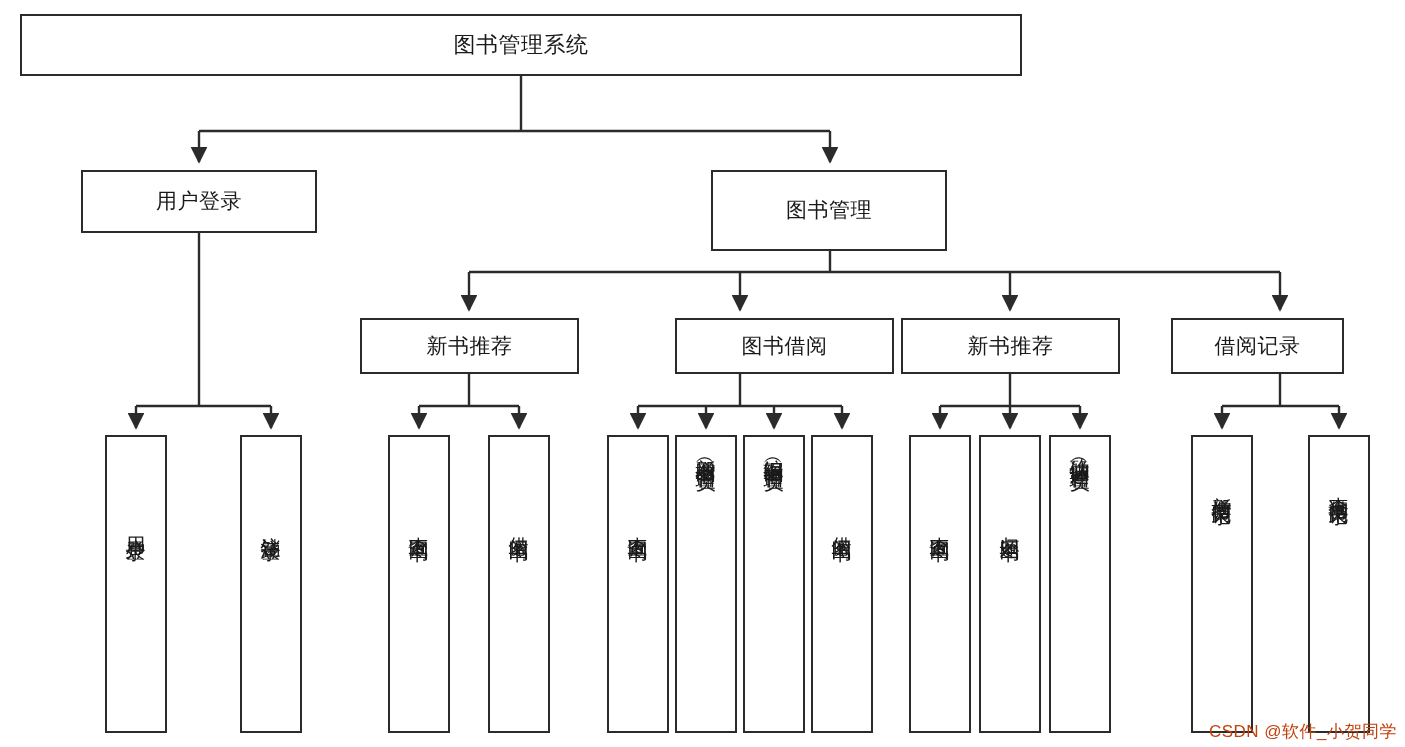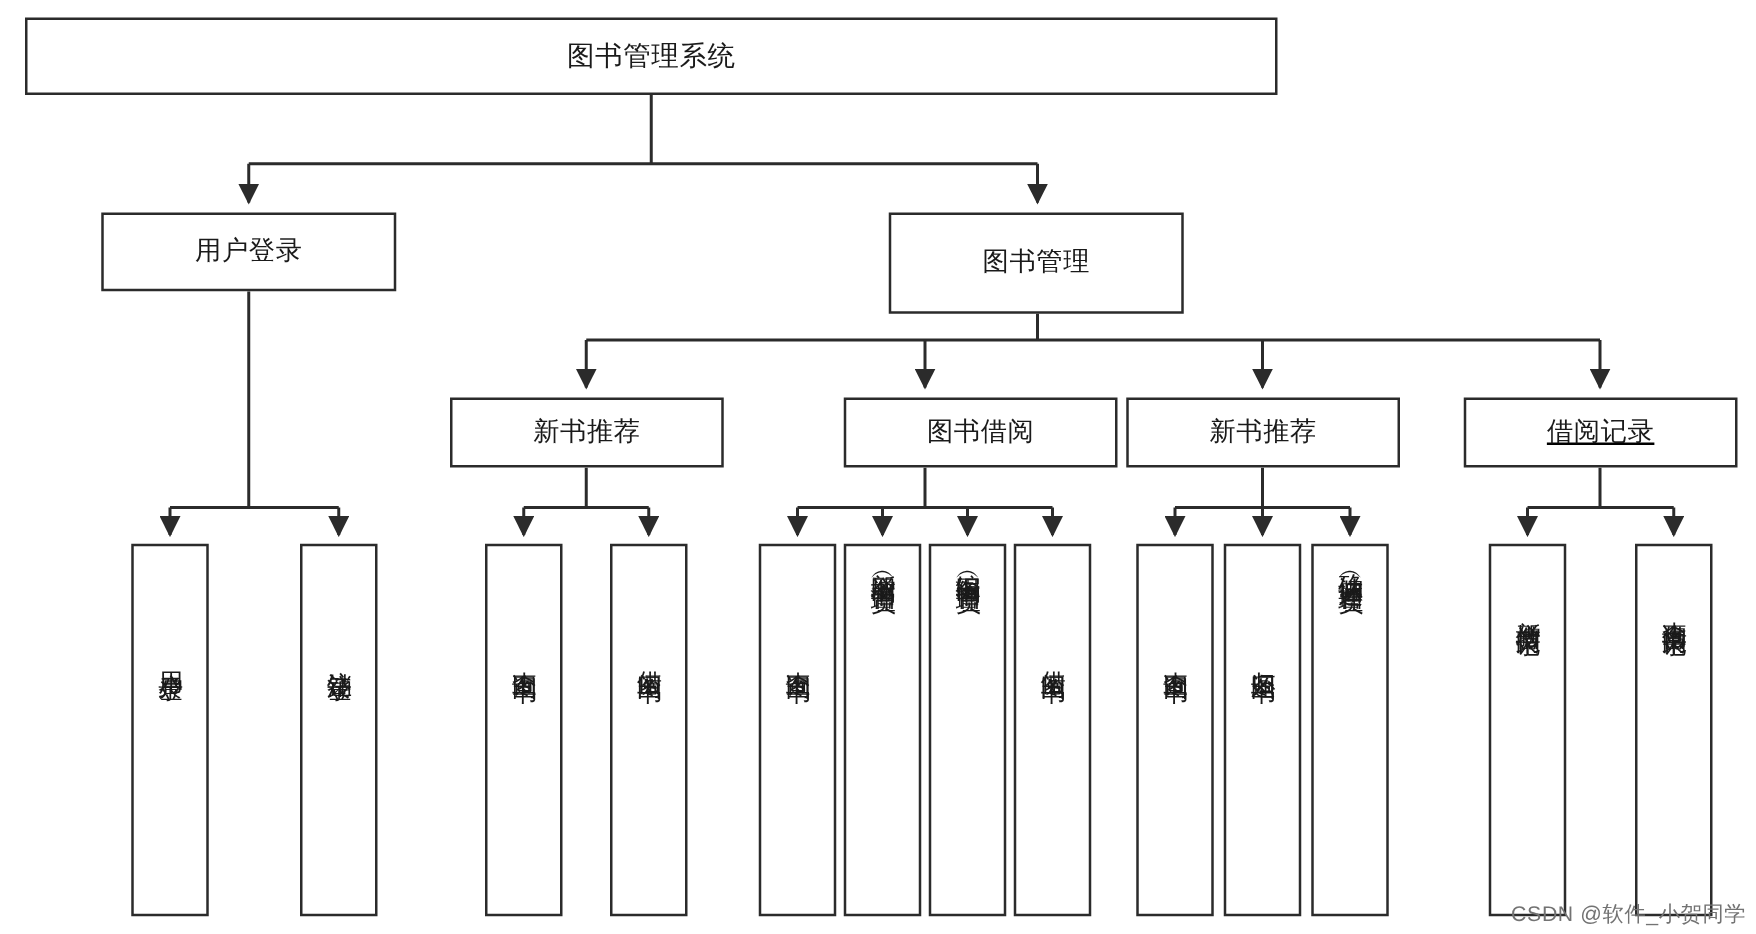--- a/index.html
+++ b/index.html
@@ -63,21 +63,21 @@
     letter-spacing: 2px;
     line-height: 1;
     margin: 0 auto;
     white-space: nowrap;
   }
   .watermark {
     position: absolute;
     right: 8px;
     bottom: 4px;
     font-size: 17px;
-    color: #737373;
+    color: #c2410c;
     z-index: 3;
     white-space: nowrap;
     letter-spacing: 0.5px;
   }
 </style>
 </head>
 <body>
 
 <div id="diagram">
 
@@ -144,21 +144,21 @@
 
   <div class="node h" style="left:360px; top:318px; width:219px; height:56px;">
     <span class="lbl">新书推荐</span>
   </div>
   <div class="node h" style="left:631px; top:318px; width:219px; height:56px;margin-left:44px;">
     <span class="lbl">图书借阅</span>
   </div>
   <div class="node h" style="left:901px; top:318px; width:219px; height:56px;">
     <span class="lbl">新书推荐</span>
   </div>
-  <div class="node h" style="left:1171px; top:318px; width:219px; height:56px;text-decoration:underline;">
+  <div class="node h" style="left:1171px; top:318px; width:173px; height:56px;">
     <span class="lbl">借阅记录</span>
   </div>
 
   <div class="node v" style="left:105px; top:435px; width:62px; height:298px; padding-top:84px;">
     <span class="lbl">用户登录</span>
   </div>
   <div class="node v" style="left:240px; top:435px; width:62px; height:298px; padding-top:84px;">
     <span class="lbl">注销登录</span>
   </div>
 

